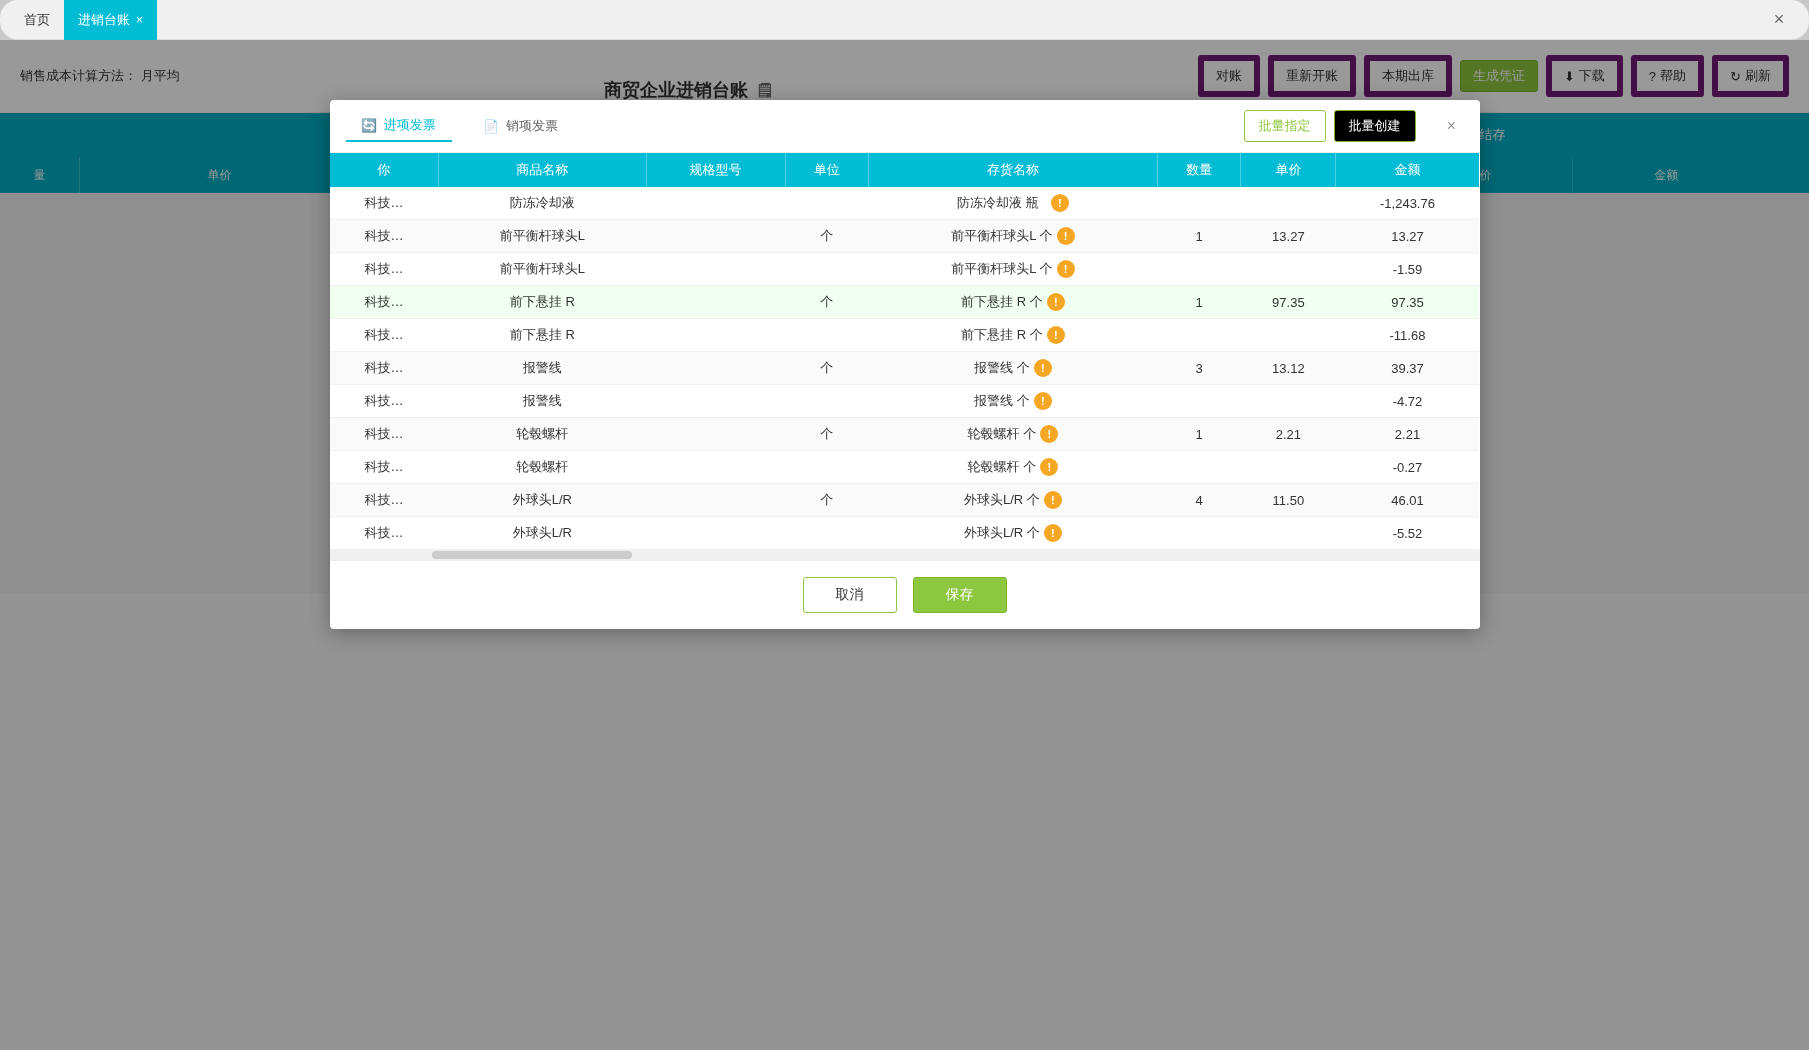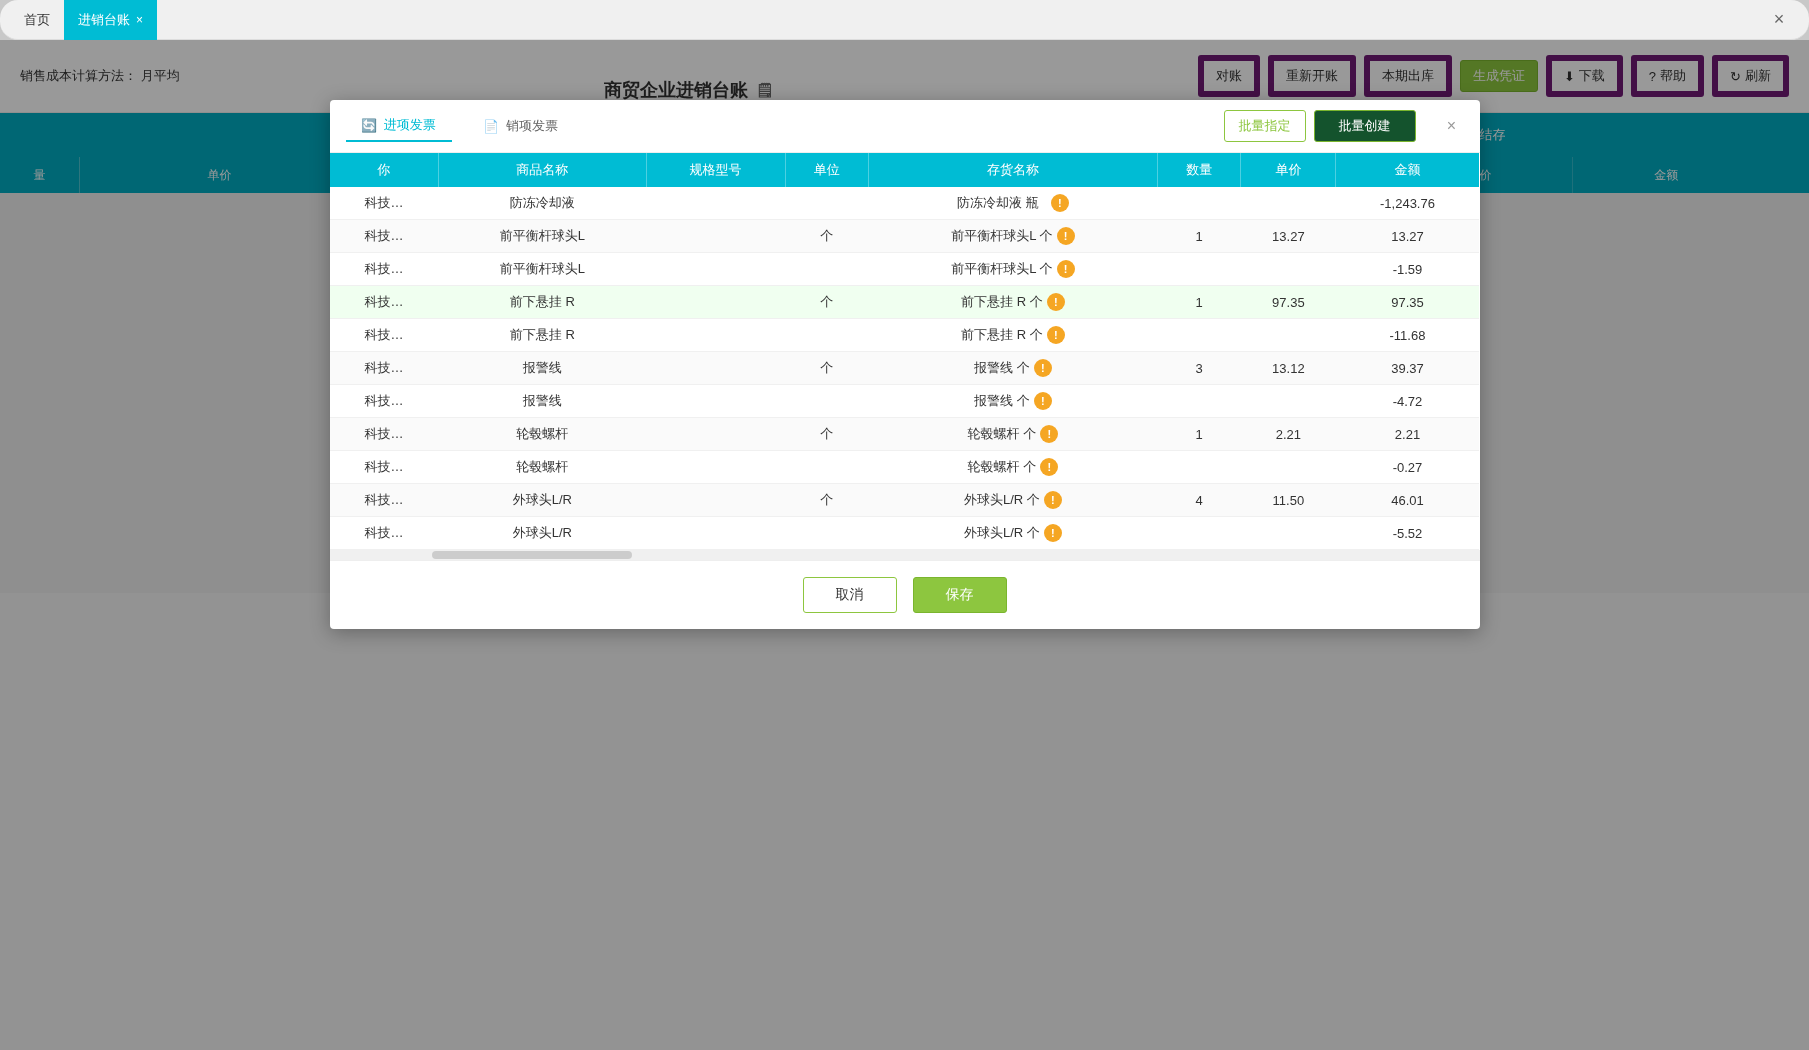--- a/index.html
+++ b/index.html
@@ -28,21 +28,21 @@
     .btn-icon { display: flex; align-items: center; gap: 4px; }
 
     
     .overlay { position: absolute; top: 0; left: 0; right: 0; bottom: 0; background: rgba(0,0,0,0.4); display: flex; align-items: flex-start; justify-content: center; padding-top: 60px; z-index: 100; }
     .modal { background: white; border-radius: 4px; width: 1150px; max-height: 650px; display: flex; flex-direction: column; box-shadow: 0 4px 20px rgba(0,0,0,0.3); }
     .modal-header { display: flex; align-items: center; padding: 10px 16px; border-bottom: 1px solid #eee; gap: 16px; }
     .tab-active { padding: 6px 16px; border-bottom: 2px solid #00bcd4; color: #00bcd4; cursor: pointer; display: flex; align-items: center; gap: 6px; font-size: 13px; }
     .tab-inactive { padding: 6px 16px; color: #666; cursor: pointer; display: flex; align-items: center; gap: 6px; font-size: 13px; }
     .modal-header-actions { margin-left: auto; display: flex; gap: 8px; }
     .btn-batch { padding: 6px 14px; border-radius: 3px; border: 1px solid #8dc63f; color: #8dc63f; background: white; cursor: pointer; font-size: 13px; }
-    .btn-batch-create { padding: 6px 24px; border-radius: 3px; background: #14532d; color: white; border: 1px solid #7ab52e; cursor: pointer; font-size: 13px; }
+    .btn-batch-create { padding: 6px 14px; border-radius: 3px; background: #000000; color: white; border: 1px solid #7ab52e; cursor: pointer; font-size: 13px; }
     .modal-close { width: 24px; height: 24px; display: flex; align-items: center; justify-content: center; cursor: pointer; color: #999; font-size: 16px; margin-left: 8px; }
 
     
     .modal-body { flex: 1; overflow: hidden; display: flex; flex-direction: column; }
     .modal-table-wrapper { flex: 1; overflow-y: auto; overflow-x: hidden; }
     .modal-table { width: 100%; border-collapse: collapse; }
     .modal-table th { background: #00bcd4; color: white; padding: 8px 6px; text-align: center; font-size: 13px; font-weight: normal; border-right: 1px solid rgba(255,255,255,0.3); white-space: nowrap; }
     .modal-table td { padding: 7px 6px; text-align: center; border-bottom: 1px solid #f0f0f0; font-size: 13px; color: #333; }
     .modal-table tr:nth-child(even) { background: #fafafa; }
     .modal-table tr.highlighted { background: #f0fff0; }

